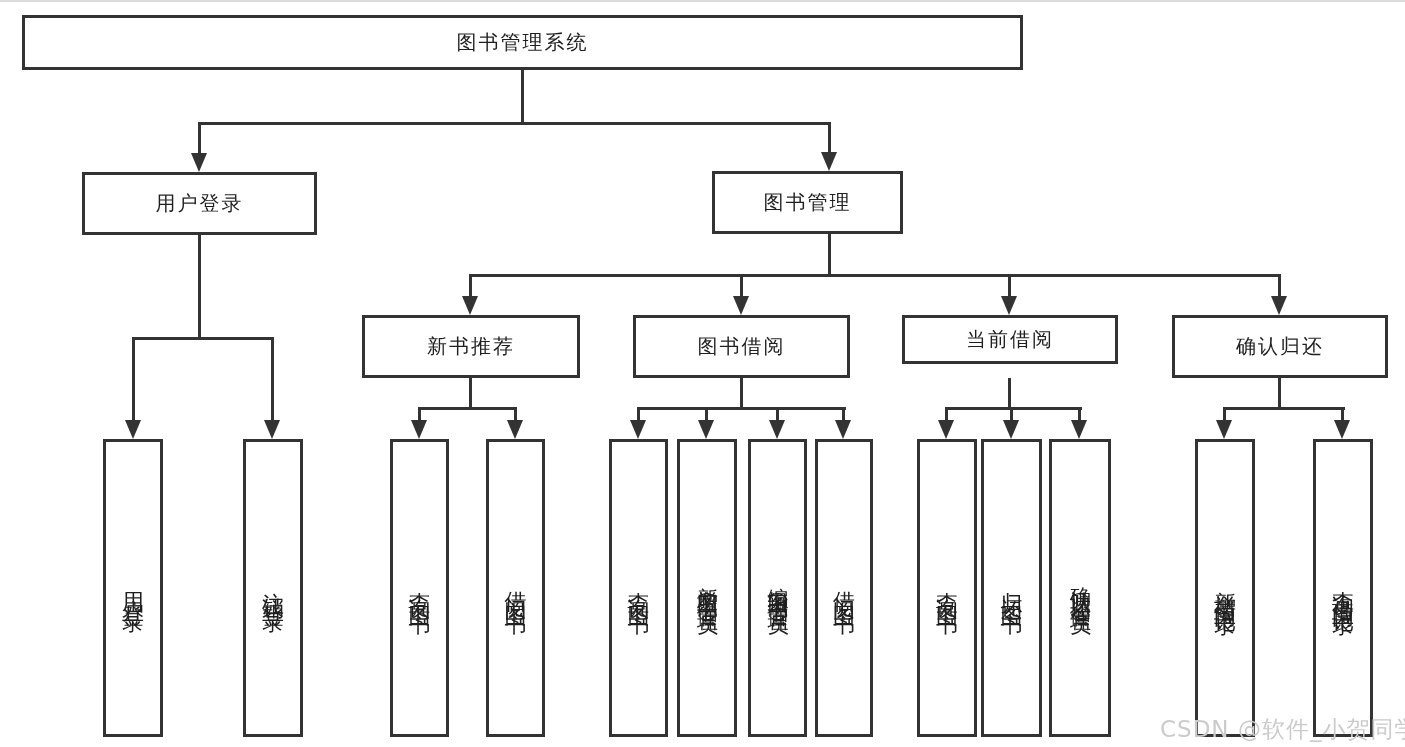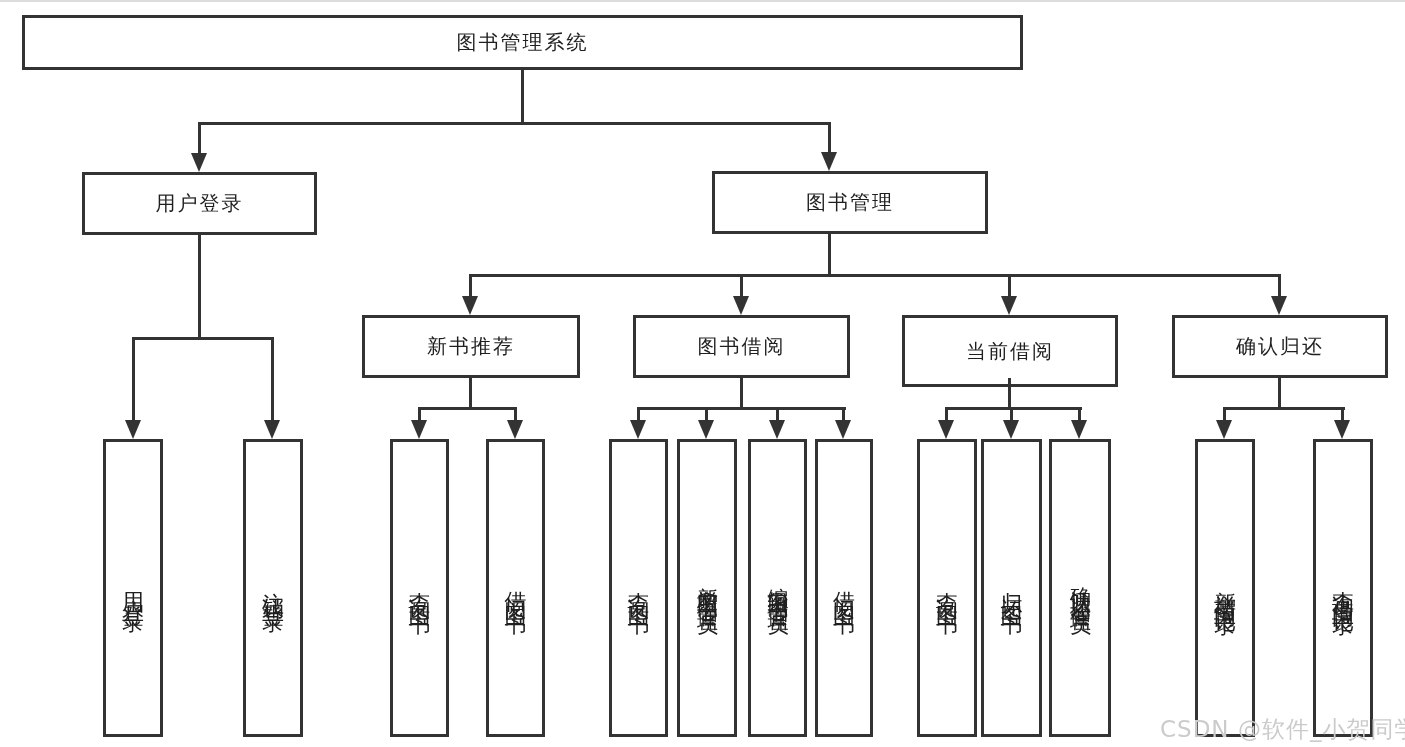--- a/index.html
+++ b/index.html
@@ -43,21 +43,21 @@
   <div class="vline" style="left:521px; top:68px; height:55px;"></div>
   <div class="hline" style="left:198px; top:120px; width:633px;"></div>
   <div class="vline" style="left:198px; top:120px; height:34px;"></div>
   <div class="arrow" style="left:191px; top:151px;"></div>
   <div class="vline" style="left:828px; top:120px; height:33px;"></div>
   <div class="arrow" style="left:821px; top:150px;"></div>
 
   <div class="box" style="left:82px; top:170px; width:235px; height:63px;">
     <span>用户登录</span>
   </div>
-  <div class="box" style="left:712px; top:169px; width:276px; height:63px;">
+  <div class="box" style="left:712px; top:169px; width:191px; height:63px;">
     <span>图书管理</span>
   </div>
 
   <div class="vline" style="left:198px; top:233px; height:105px;"></div>
   <div class="hline" style="left:132px; top:335px; width:142px;"></div>
   <div class="vline" style="left:132px; top:335px; height:86px;"></div>
   <div class="arrow" style="left:125px; top:418px;"></div>
   <div class="vline" style="left:271px; top:335px; height:86px;"></div>
   <div class="arrow" style="left:264px; top:418px;"></div>
 
@@ -71,21 +71,21 @@
   <div class="arrow" style="left:1001px; top:294px;"></div>
   <div class="vline" style="left:1278px; top:272px; height:25px;"></div>
   <div class="arrow" style="left:1271px; top:294px;"></div>
 
   <div class="box" style="left:633px; top:313px; width:217px; height:63px;">
     <span>图书借阅</span>
   </div>
   <div class="box" style="left:362px; top:313px; width:218px; height:63px;">
     <span>新书推荐</span>
   </div>
-  <div class="box" style="left:902px; top:313px; width:216px; height:72px;font-family:Liberation Serif, serif;">
+  <div class="box" style="left:902px; top:313px; width:216px; height:49px;font-family:Liberation Serif, serif;">
     <span>当前借阅</span>
   </div>
   <div class="box" style="left:1172px; top:313px; width:216px; height:63px;">
     <span>确认归还</span>
   </div>
 
   <div class="vline" style="left:469px; top:376px; height:32px;"></div>
   <div class="hline" style="left:418px; top:405px; width:99px;"></div>
   <div class="vline" style="left:418px; top:405px; height:16px;"></div>
   <div class="arrow" style="left:411px; top:418px;"></div>

